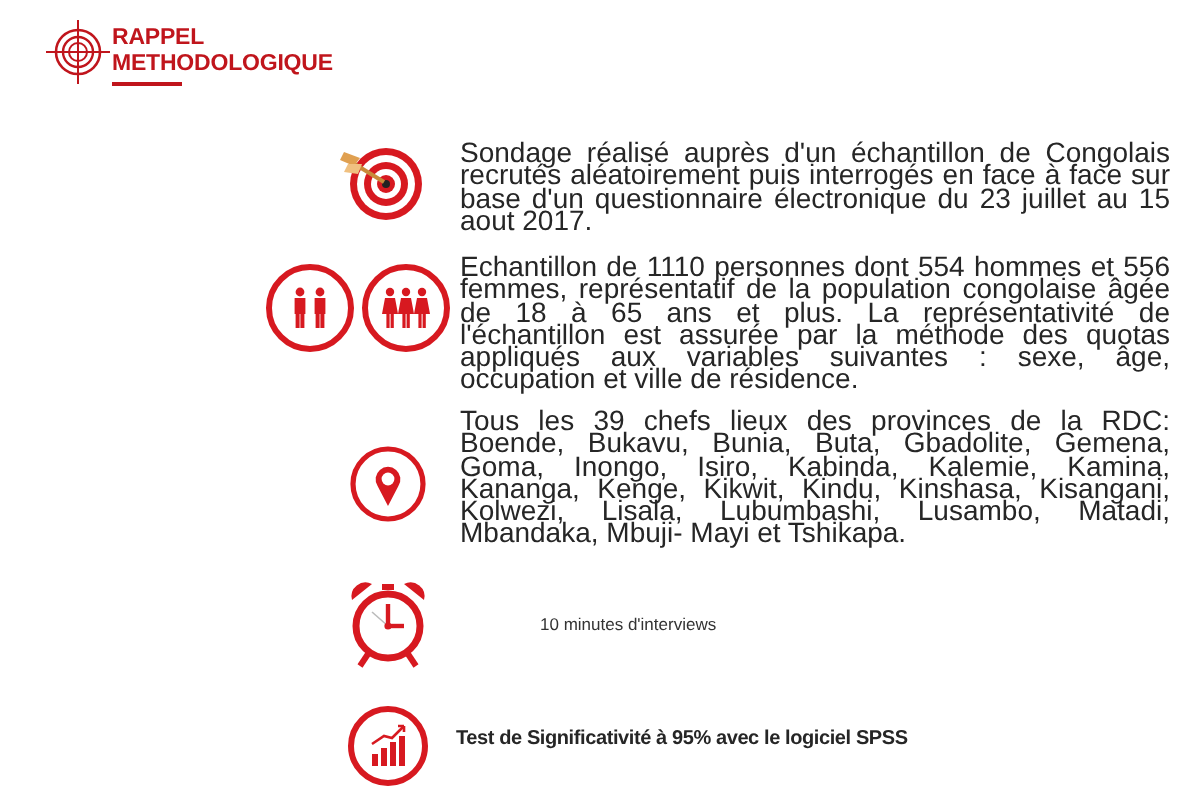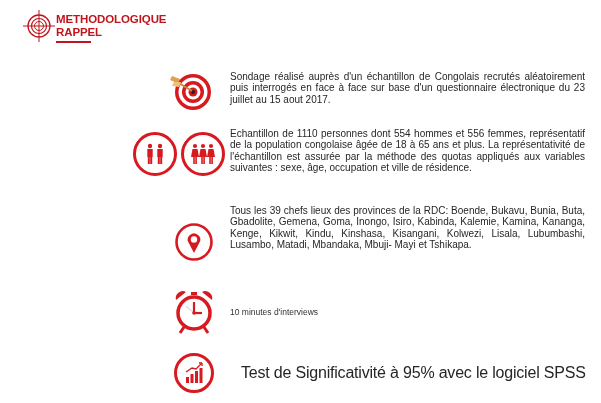--- a/index.html
+++ b/index.html
@@ -7,40 +7,40 @@
     width:601px; height:403px; background:#ffffff; position:relative; overflow:hidden;
     font-family:"Liberation Sans", sans-serif; color:#262626;
   }
   .header { position:absolute; left:22px; top:6px; width:140px; height:40px; }
   .header-logo { position:absolute; left:0; top:2px; width:34px; height:34px; }
   .header-title { position:absolute; left:34px; top:7px; color:#c0151c; font-weight:bold; font-size:11.5px; line-height:13px; letter-spacing:-0.1px; }
   .header-underline { position:absolute; left:34px; top:35px; width:35px; height:2px; background:#c0151c; }
 
   .icon { position:absolute; }
   .text-block {
-    position:absolute; left:230px; width:355px; font-size:10px; line-height:11.3px;
+    position:absolute; left:230px; width:355px; font-size:14px; line-height:11.3px;
     text-align:justify; color:#262626;
   }
   .text-single { position:absolute; left:230px; font-size:8.5px; color:#333; }
-  .text-single2 { position:absolute; left:241px; font-size:16px; color:#262626; letter-spacing:-0.2px; }
+  .text-single2 { position:absolute; left:228px; font-size:10px; color:#262626; letter-spacing:-0.2px;font-weight:bold; }
 </style>
 </head>
 <body>
 
 <div class="header">
   <svg class="header-logo" viewBox="0 0 34 34">
     <circle cx="17" cy="18" r="11" fill="none" stroke="#c0151c" stroke-width="1.3"></circle>
     <circle cx="17" cy="18" r="7.5" fill="none" stroke="#c0151c" stroke-width="1.2"></circle>
     <circle cx="17" cy="18" r="4.5" fill="none" stroke="#c0151c" stroke-width="1"></circle>
     <line x1="17" y1="2" x2="17" y2="34" stroke="#c0151c" stroke-width="1"></line>
     <line x1="1" y1="18" x2="33" y2="18" stroke="#c0151c" stroke-width="1"></line>
   </svg>
   <div class="header-title">
+    <div>RAPPEL</div>
     <div>METHODOLOGIQUE</div>
-    <div>RAPPEL</div>
   </div>
   <div class="header-underline"></div>
 </div>
 
 <svg class="icon" style="left:168px; top:68px; width:46px; height:46px;" viewBox="0 0 46 46">
   <circle cx="25" cy="24" r="18" fill="#d71920"></circle>
   <circle cx="25" cy="24" r="14.5" fill="#fff"></circle>
   <circle cx="25" cy="24" r="11" fill="#d71920"></circle>
   <circle cx="25" cy="24" r="7.5" fill="#fff"></circle>
   <circle cx="25" cy="24" r="4.5" fill="#d71920"></circle>
@@ -91,21 +91,21 @@
   <path d="M40 12 A7 7 0 0 0 30 4 Z" fill="#d71920"></path>
   <rect x="19" y="4" width="6" height="3" fill="#d71920"></rect>
   <circle cx="22" cy="25" r="16" fill="none" stroke="#d71920" stroke-width="3.5"></circle>
   <line x1="22" y1="25" x2="22" y2="14" stroke="#d71920" stroke-width="2.2"></line>
   <line x1="22" y1="25" x2="30" y2="25" stroke="#d71920" stroke-width="2.2"></line>
   <line x1="22" y1="25" x2="14" y2="18" stroke="#bbb" stroke-width="0.8"></line>
   <circle cx="22" cy="25" r="1.8" fill="#d71920"></circle>
   <line x1="12" y1="39" x2="8" y2="45" stroke="#d71920" stroke-width="3"></line>
   <line x1="32" y1="39" x2="36" y2="45" stroke="#d71920" stroke-width="3"></line>
 </svg>
-<div class="text-single" style="top:307px;">10 minutes d'interviews</div>
+<div class="text-single" style="top:307px;margin-left:40px;">10 minutes d'interviews</div>
 
 <svg class="icon" style="left:173px; top:352px; width:42px; height:42px;" viewBox="0 0 42 42">
   <circle cx="21" cy="21" r="18.5" fill="none" stroke="#d71920" stroke-width="3"></circle>
   <rect x="13" y="25" width="3" height="6" fill="#d71920"></rect>
   <rect x="17.5" y="22" width="3" height="9" fill="#d71920"></rect>
   <rect x="22" y="19" width="3" height="12" fill="#d71920"></rect>
   <rect x="26.5" y="16" width="3" height="15" fill="#d71920"></rect>
   <polyline points="13,20 19,16 23,17 29,11" fill="none" stroke="#d71920" stroke-width="1.3"></polyline>
   <path d="M29 11 L26 11 M29 11 L29 14" stroke="#d71920" stroke-width="1.3"></path>
 </svg>

